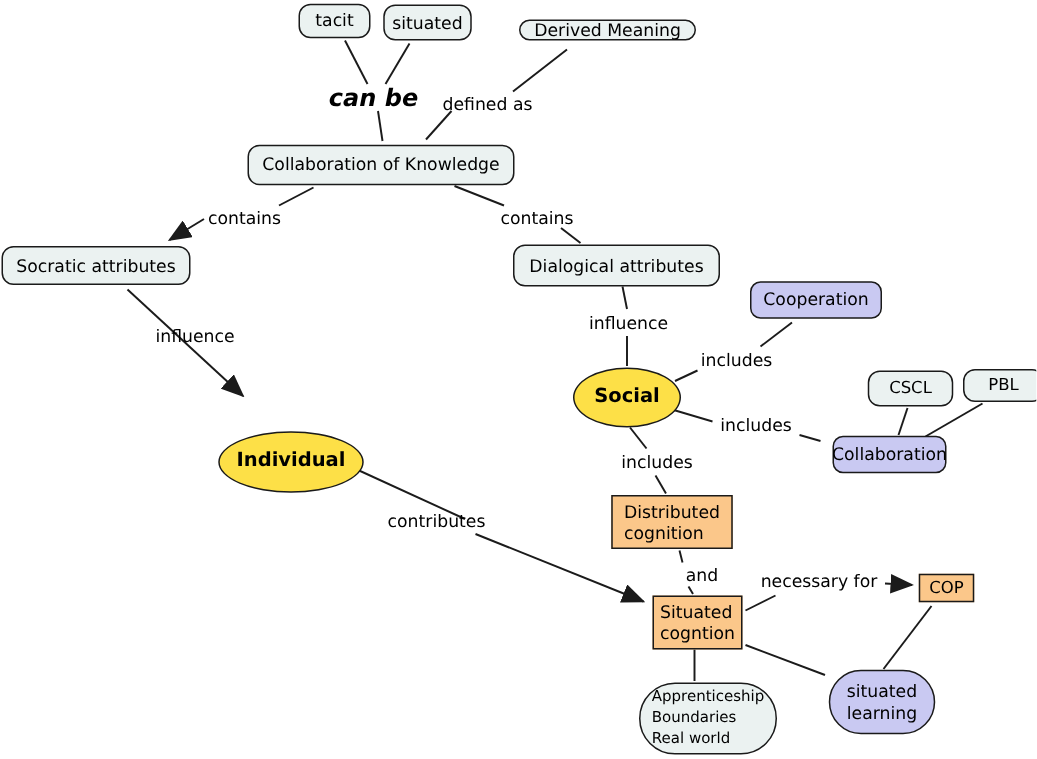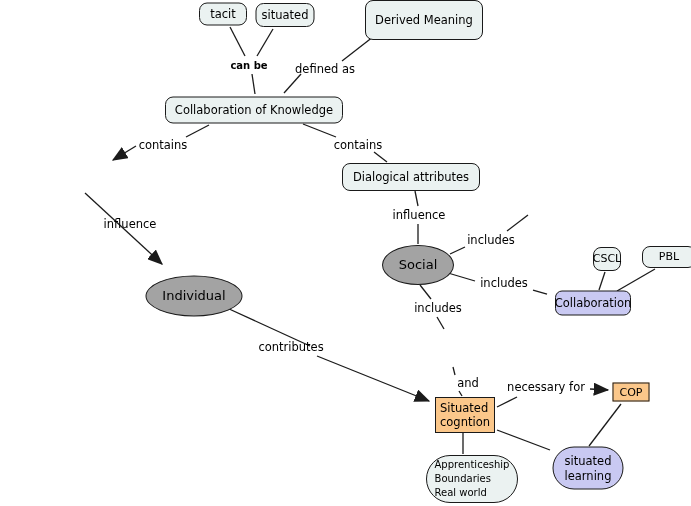--- a/index.html
+++ b/index.html
@@ -13,31 +13,31 @@
     position:absolute; transform:translate(-50%,-50%);
     display:flex; align-items:center; justify-content:center;
     box-sizing:border-box; text-align:left;
     font-size:11.5px; color:#000; line-height:1.25; white-space:pre-line;
     border:1.3px solid #1a1a1a; background:#ebf2f1; border-radius:8px;
     padding:1px 3px;
   }
   .node.purple { background:#c9c9f2; border-radius:7px; }
   .node.orange { background:#fbc78a; border-radius:0; }
   .node.ellipse {
-    background:#a3a3a3; border-radius:50%;
-    font-weight:normal; font-size:13px; border-width:1.4px;
+    background:#fde047; border-radius:50%;
+    font-weight:bold; font-size:13px; border-width:1.4px;
   }
   .node.r12 { border-radius:24px; }
   .node.small { font-size:10px; line-height:1.4; }
   .node.tiny { font-size:11px; }
   .elabel {
     position:absolute; transform:translate(-50%,-50%);
     font-size:11.5px; color:#000; white-space:nowrap;
   }
-  .elabel.bold { font-weight:bold; font-size:10px; }
+  .elabel.bold { font-weight:bold; font-size:16px;font-style:italic; }
 </style>
 </head>
 <body>
 
 <div id="canvas">
 
   <svg id="wires" width="691" height="506" viewBox="0 0 691 506">
     <defs>
       <marker id="arrow" viewBox="0 0 12 10" refX="11" refY="5" markerWidth="12" markerHeight="10" orient="auto">
         <path d="M0,0 L12,5 L0,10 z" fill="#1b1b1b"></path>
@@ -69,28 +69,32 @@
     <line x1="621" y1="404" x2="589" y2="446"></line>
     <line x1="497" y1="430" x2="550" y2="450"></line>
     <line x1="463" y1="433" x2="463" y2="454"></line>
     <line x1="605" y1="272" x2="599" y2="290"></line>
     <line x1="655" y1="269" x2="617" y2="291"></line>
     <line x1="85" y1="193" x2="162" y2="264" marker-end="url(#arrow)"></line>
   </svg>
 
   <div class="node" style="left:223px;top:14px;width:48px;height:23px">tacit</div>
   <div class="node" style="left:285px;top:15px;width:59px;height:24px">situated</div>
-  <div class="node" style="left:424px;top:20px;width:118px;height:40px">Derived Meaning</div>
+  <div class="node" style="left:405px;top:20px;width:118px;height:14px">Derived Meaning</div>
   <div class="node" style="left:254px;top:110px;width:178px;height:27px">Collaboration of Knowledge</div>
+  <div class="node" style="left:64px;top:177px;width:126px;height:26px">Socratic attributes</div>
   <div class="node" style="left:411px;top:177px;width:138px;height:28px">Dialogical attributes</div>
+  <div class="node purple" style="left:544px;top:200px;width:88px;height:25px">Cooperation</div>
   <div class="node ellipse" style="left:418px;top:265px;width:72px;height:40px">Social</div>
-  <div class="node tiny" style="left:607px;top:259px;width:28px;height:24px">CSCL</div>
+  <div class="node tiny" style="left:607px;top:259px;width:57px;height:24px">CSCL</div>
   <div class="node tiny" style="left:669px;top:257px;width:54px;height:22px">PBL</div>
   <div class="node purple" style="left:593px;top:303px;width:76px;height:25px">Collaboration</div>
-  <div class="node ellipse" style="left:194px;top:296px;width:97px;height:41px">Individual</div>
+  <div class="node ellipse" style="left:194px;top:308px;width:97px;height:41px">Individual</div>
+  <div class="node orange" style="left:448px;top:348px;width:81px;height:36px">Distributed
+cognition</div>
   <div class="node orange tiny" style="left:631px;top:392px;width:37px;height:19px">COP</div>
   <div class="node orange" style="left:465px;top:415px;width:60px;height:36px">Situated
 cogntion</div>
   <div class="node purple r12" style="left:588px;top:468px;width:71px;height:43px">situated
 learning</div>
   <div class="node small r12" style="left:472px;top:479px;width:92px;height:48px">Apprenticeship
 Boundaries
 Real world</div>
 
   <div class="elabel bold" style="left:249px;top:65px">can be</div>

